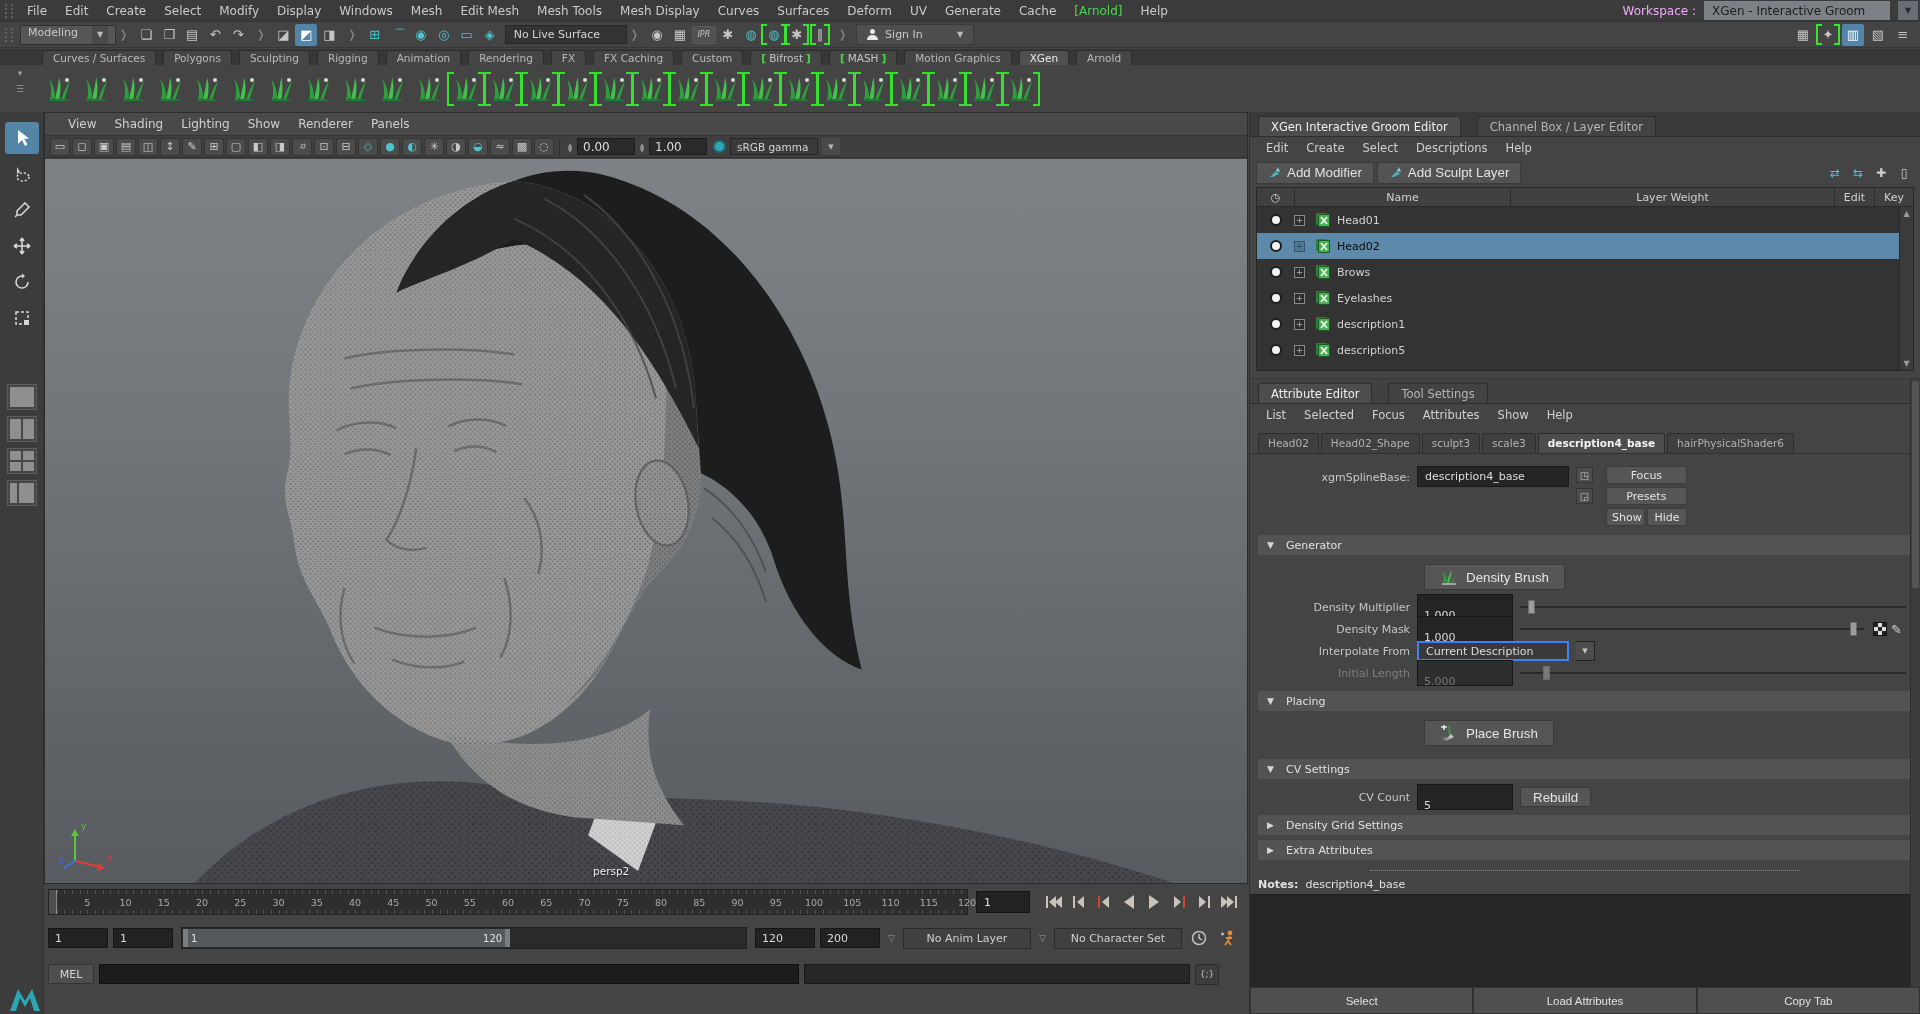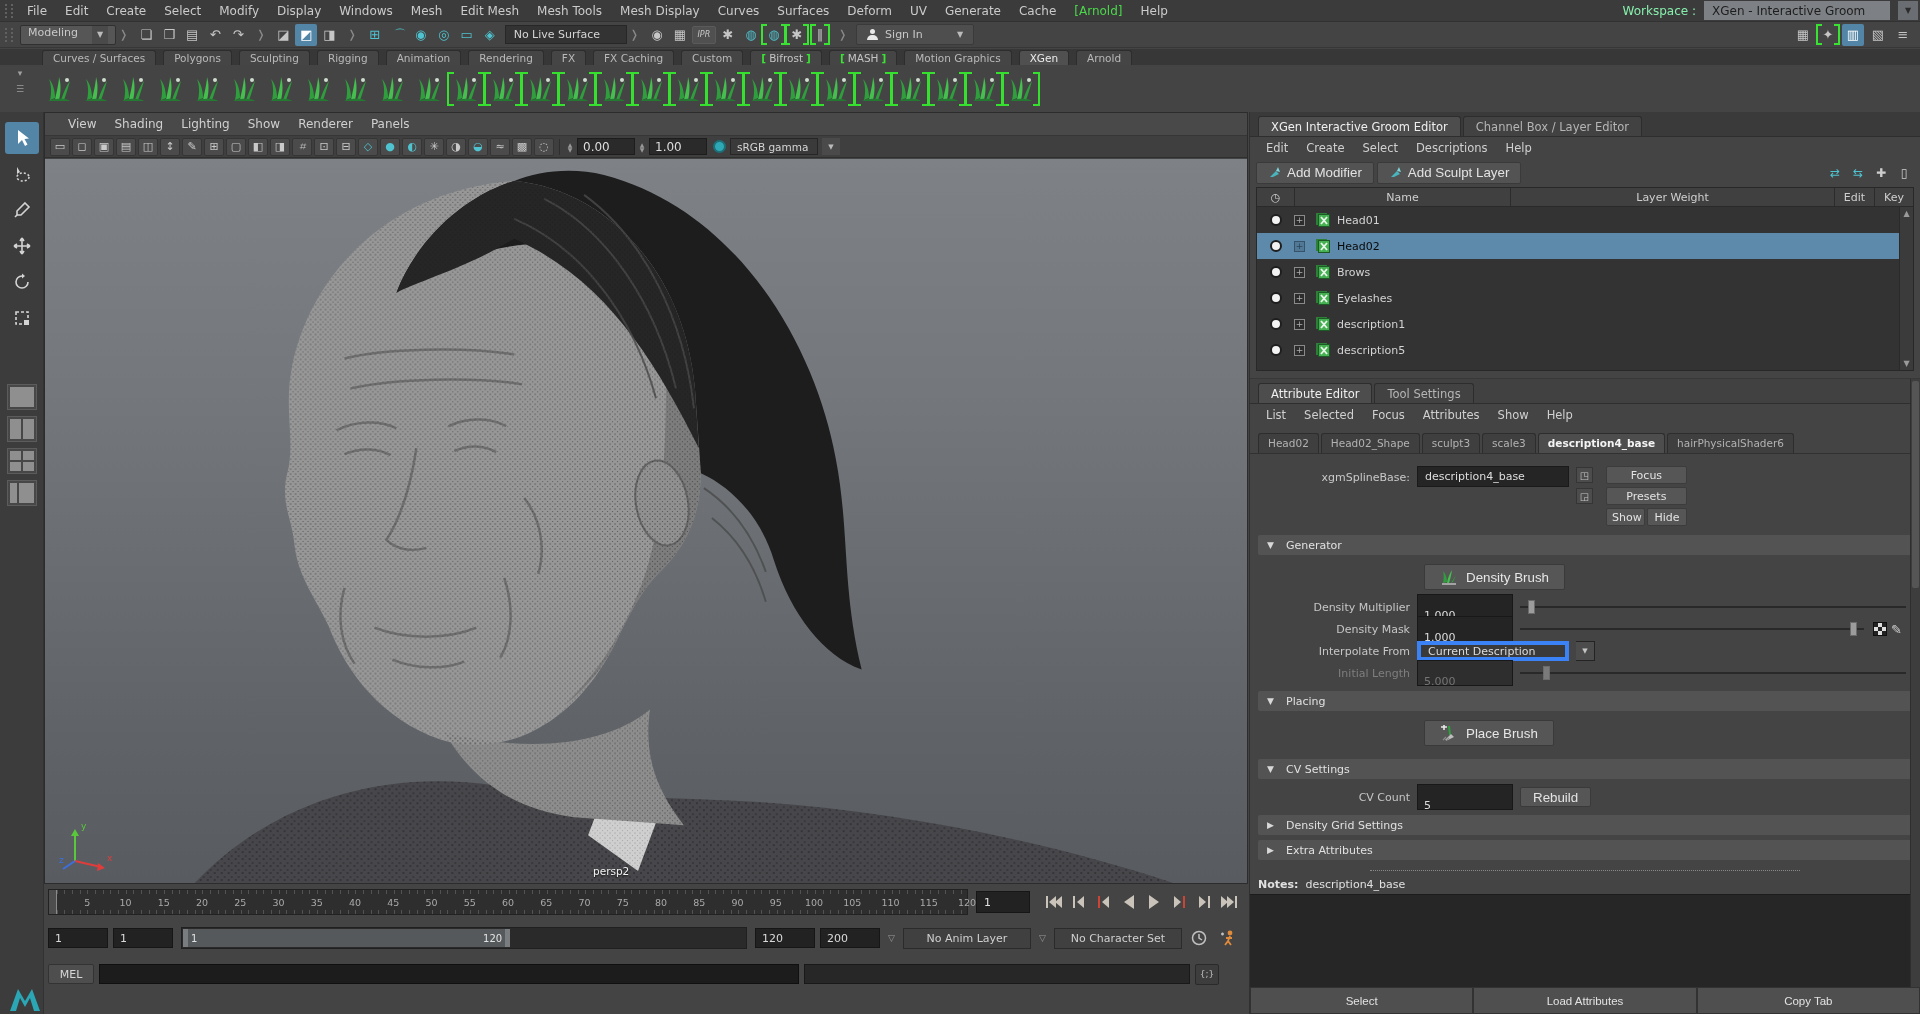--- a/index.html
+++ b/index.html
@@ -7,21 +7,21 @@
   body{background:#444;font-family:"DejaVu Sans","Liberation Sans",sans-serif;font-size:11px;color:#c8c8c8;cursor:default;user-select:none}
   .app{position:absolute;inset:0}
 
   
   .menubar{position:absolute;left:0;top:0;right:0;height:22px;background:#3b3b3b;border-bottom:1px solid #323232;display:flex;align-items:center;font-size:12px}
   .grip{width:8px;height:14px;border-left:2px dotted #616161;border-right:2px dotted #616161;margin:0 5px;flex:none}
   .menubar nav{display:flex;align-items:center}
   .menu-item{padding:0 9px;color:#cbcbcb;white-space:nowrap}
   .menu-item.arnold-green{color:#4ad94a}
   .workspace{margin-left:auto;display:flex;align-items:center;gap:8px;padding-right:2px}
-  .ws-label{color:#86efac}
+  .ws-label{color:#f0abfc}
   .ws-select{width:186px;height:19px;background:#7d8084;color:#1d1d1d;display:flex;align-items:center;padding:0 8px;font-size:12px}
   .ws-arrow{width:20px;height:19px;background:#6a6d71;color:#2b2b2b;display:flex;align-items:center;justify-content:center;font-size:8px}
 
   
   .statusline{position:absolute;left:0;top:22px;right:0;height:26px;background:#444;border-bottom:1px solid #373737;display:flex;align-items:center}
   .sl-sep{color:#8a8a8a;font-size:11px;padding:0 3px}
   .mode-select{width:96px;height:20px;background:#565656;border:1px solid #303030;display:flex;align-items:flex-start;padding:0 7px;margin-left:2px;border-radius:2px}
   .mode-arrow{margin-left:auto;width:16px;height:18px;background:#4a4a4a;display:flex;align-items:center;justify-content:center;font-size:8px;color:#bbb}
   .sl-group{display:flex;align-items:center;gap:1px;padding:0 4px}
   .sl-icon{width:22px;height:22px;display:flex;align-items:center;justify-content:center;color:#c6c6c6;font-size:13px;border-radius:2px;position:relative}
@@ -115,21 +115,21 @@
   
   .mel-row{position:absolute;left:44px;top:958px;width:1204px;height:32px;display:flex;align-items:center;gap:5px;padding:0 4px}
   .mel-btn{width:46px;height:20px;background:#4e4e4e;border:1px solid #333;border-radius:2px;display:flex;align-items:center;justify-content:center;color:#d6d6d6}
   .mel-input{width:700px;height:20px;background:#1c1c1c;border:1px solid #101010}
   .mel-output{width:386px;height:20px;background:#272727;border:1px solid #191919}
   .script-icon{width:24px;height:21px;background:#3d3d3d;border:1px solid #2a2a2a;border-radius:2px;display:flex;align-items:center;justify-content:center;color:#bfbfbf;font-size:9px}
   .maya-logo{position:absolute;left:8px;top:988px}
 
   
   .rightpanel{position:absolute;left:1249px;top:112px;right:0;bottom:0;background:#444;border-left:1px solid #303030;display:flex;flex-direction:column}
-  .rp-tabs{height:25px;display:flex;gap:2px;padding:4px 8px 0;background:#3a3a3a;border-bottom:1px solid #2e2e2e}
+  .rp-tabs{height:25px;display:flex;gap:16px;padding:4px 8px 0;background:#3a3a3a;border-bottom:1px solid #2e2e2e}
   .rp-tab{padding:3px 12px 4px;background:#424242;border:1px solid #2d2d2d;border-bottom:none;border-radius:3px 3px 0 0;color:#b5b5b5;font-size:11.5px;white-space:nowrap}
   .rp-tab.active{background:#4d4d4d;color:#efefef}
   .rp-menus{height:22px;display:flex;align-items:center;gap:2px;padding-left:8px;font-size:11.5px}
   .rp-menu{padding:0 8px;color:#d0d0d0}
   .rp-actions{height:27px;display:flex;align-items:center;gap:3px;padding:0 6px}
   .action-btn{height:22px;display:flex;align-items:center;gap:6px;padding:0 11px;background:#535353;border:1px solid #3a3a3a;border-radius:2px;color:#e2e2e2}
   .rp-icon{width:20px;height:20px;display:flex;align-items:center;justify-content:center;color:#cdcdcd;font-size:12px}
   .rp-icon.teal{color:#4fc3cf}
 
   .layer-list{margin:1px 6px 0;background:#333;border:1px solid #282828;height:184px;position:relative;overflow:hidden}
@@ -174,21 +174,21 @@
   .mask-icons{display:flex;gap:4px;align-items:center;flex:none;padding-right:4px}
   .checker{width:14px;height:14px;background:
     linear-gradient(45deg,#ddd 25%,transparent 25%,transparent 75%,#ddd 75%),
     linear-gradient(45deg,#ddd 25%,#222 25%,#222 75%,#ddd 75%);background-size:8px 8px;background-position:0 0,4px 4px;border:1px solid #111}
   .paint-glyph{color:#d0d0d0;font-size:13px}
   .brush-row{display:flex;padding:2px 0 6px}
   .brush-btn{margin-left:166px;height:26px;display:inline-flex;align-items:center;gap:8px;padding:0 15px;background:#565656;border:1px solid #3a3a3a;border-radius:2px;color:#e6e6e6}
   .chk-row{display:flex;align-items:center;gap:7px;height:22px;padding-left:166px;border-top:1px solid #3c3c3c;margin-top:3px;padding-top:3px}
   .checkbox{width:13px;height:13px;background:#262626;border:1px solid #141414;position:relative;flex:none}
   .checkbox.checked::after{content:"";position:absolute;left:2px;top:2px;width:7px;height:4px;border-left:2px solid #efefef;border-bottom:2px solid #efefef;transform:rotate(-45deg)}
-  .dd{width:152px;height:20px;background:#3a3a3a;border:4px solid #3b82f6;display:flex;align-items:center;padding:0 7px;color:#dcdcdc;flex:none}
+  .dd{width:152px;height:20px;background:#3a3a3a;border:2px solid #3b82f6;display:flex;align-items:center;padding:0 7px;color:#dcdcdc;flex:none}
   .dd-btn{width:19px;height:20px;background:#4c4c4c;border:1px solid #232323;border-left:none;display:flex;align-items:center;justify-content:center;font-size:7px;color:#c4c4c4}
   .rebuild-btn{height:20px;background:#565656;border:1px solid #3a3a3a;border-radius:2px;padding:0 12px;line-height:19px;color:#e3e3e3}
   .dotted-sep{border-top:1px dotted #8a8a8a;margin:10px 120px 0 120px}
   .notes-label{padding:7px 8px 3px;color:#e0e0e0}
   .notes-label b{font-weight:bold}
   .notes-area{flex:1;margin:0;background:#262626;border-top:1px solid #1c1c1c;min-height:54px}
   .rp-footer{height:27px;display:flex;flex:none}
   .footer-btn{flex:1;background:#4f4f4f;border:1px solid #323232;display:flex;align-items:center;justify-content:center;color:#e2e2e2;font-size:11.5px}
   .ae-scroll{position:absolute;right:0;top:0;bottom:0;width:10px;background:#3d3d3d;border-left:1px solid #2e2e2e}
   .ae-scroll .thumb{position:absolute;left:1px;right:1px;top:2px;height:34%;background:#555;border-radius:2px}

